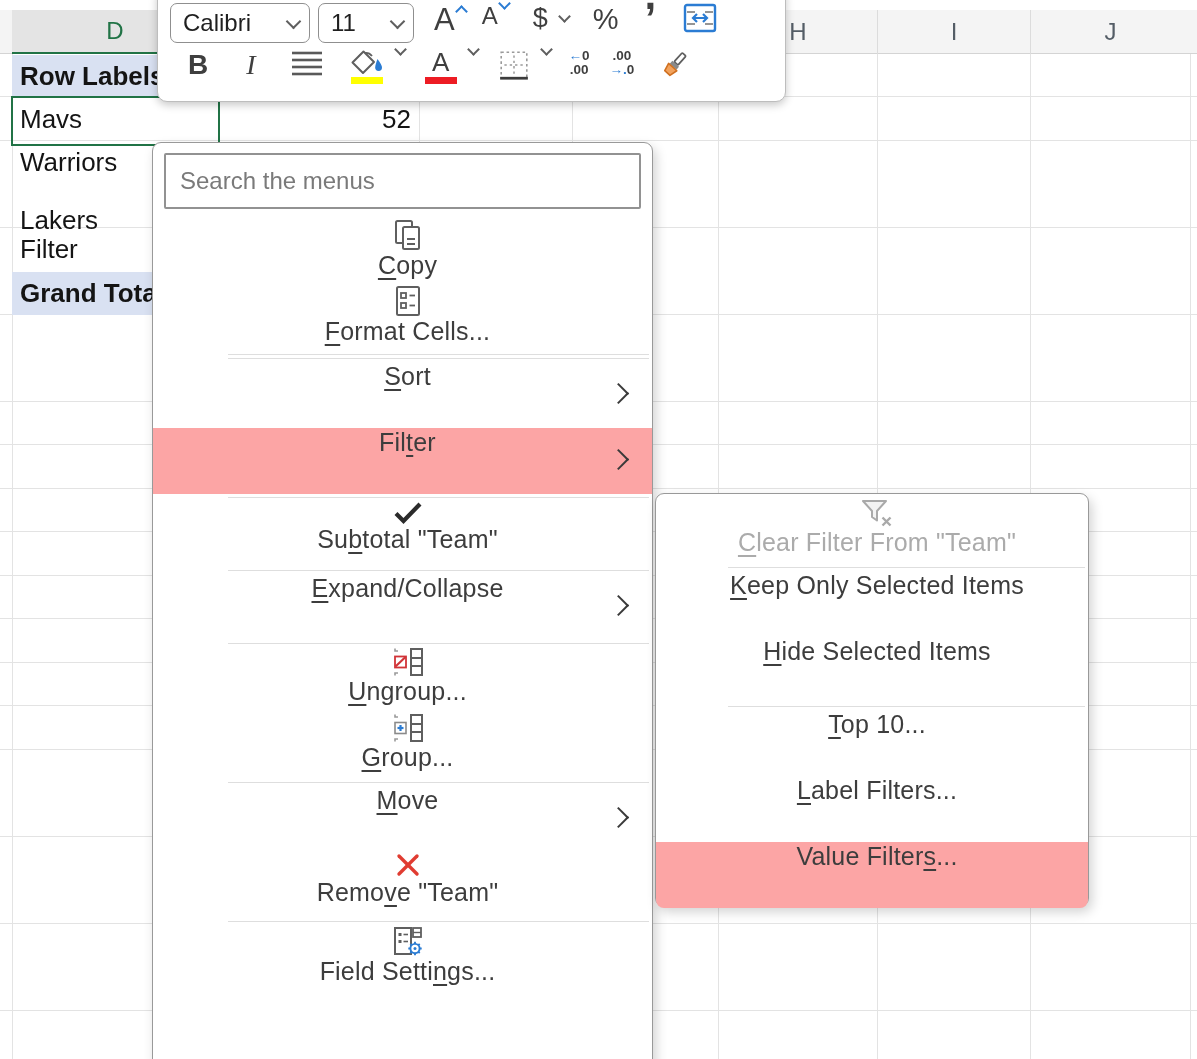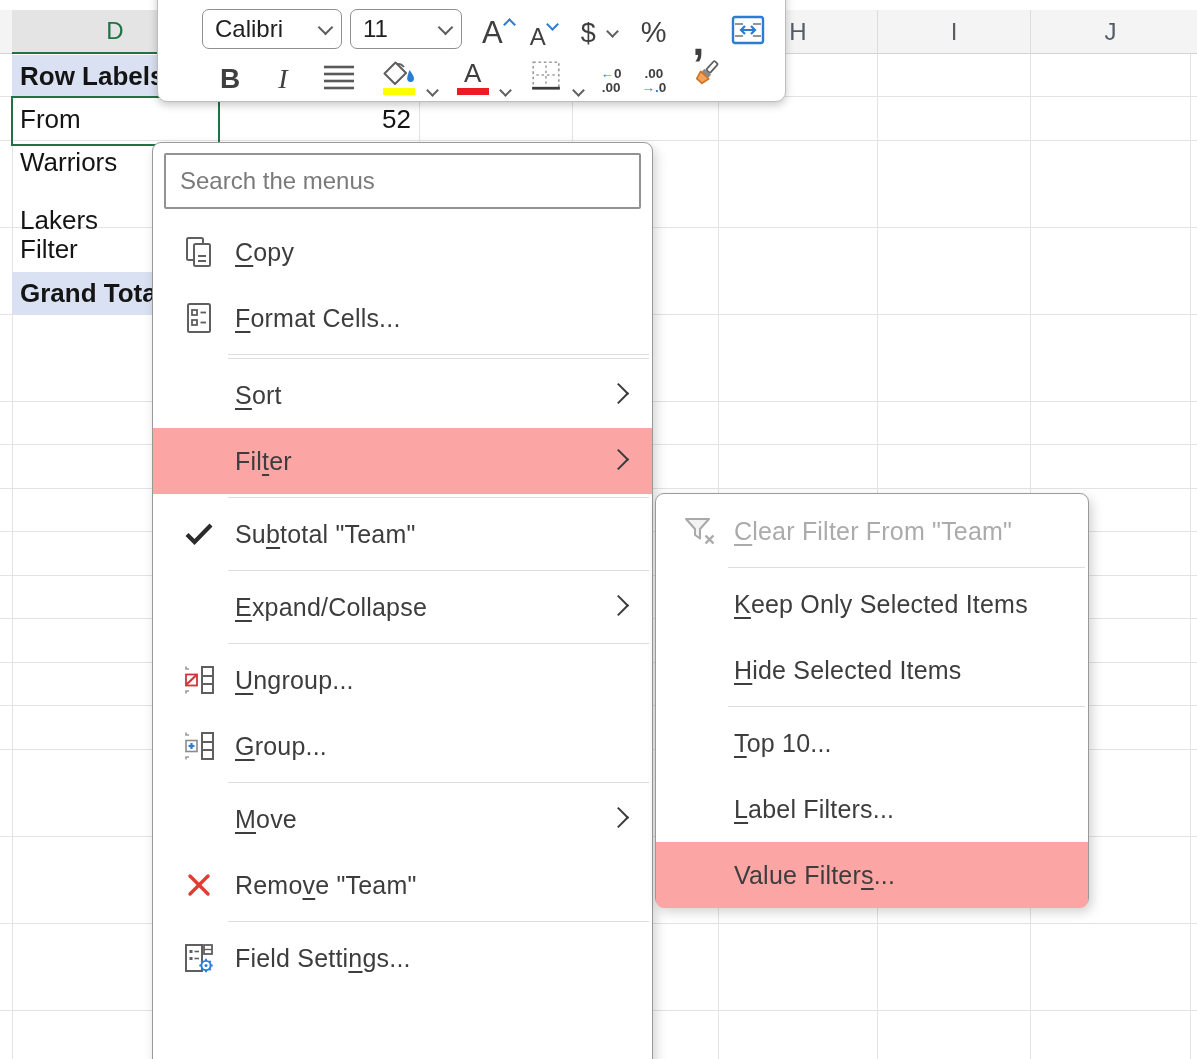--- a/index.html
+++ b/index.html
@@ -22,25 +22,25 @@
   .row-labels{left:12px;top:54.5px;width:407px;height:43px;background:#d9e1f2;font-weight:bold;padding-left:8px;}
   .grand-total{left:12px;top:271.5px;width:407px;height:43.5px;background:#d9e1f2;font-weight:bold;padding-left:8px;}
   .team-cell{left:12px;width:206px;height:43.5px;padding-left:8px;}
   .value-cell{left:218px;top:97.5px;width:197px;height:43.5px;justify-content:flex-end;padding-right:4px;padding-left:41px;}
   .selection{position:absolute;left:10.5px;top:96px;width:209px;height:50px;border:2.5px solid #217346;box-sizing:border-box;}
 
   
   .mini-toolbar{position:absolute;left:157px;top:-14px;width:629px;height:116px;background:#fff;
     border:1px solid #bdbdbd;border-radius:10px;box-shadow:0 3px 9px rgba(0,0,0,.22);
     box-sizing:border-box;padding:16px 10px 6px 12px;z-index:3;display:flex;flex-direction:column;}
-  .tb-row{display:flex;align-items:flex-end;flex:1;margin-left:32px;}
+  .tb-row{display:flex;align-items:flex-start;flex:1;}
   .combo{display:flex;align-items:center;justify-content:space-between;border:1.5px solid #8f8f8f;
     border-radius:7px;height:40px;padding:0 10px 0 12px;font-size:24px;color:#1f1f1f;box-sizing:border-box;background:#fff;}
   .font-combo{width:140px;margin-right:8px;}
-  .size-combo{width:112px;}
+  .size-combo{width:96px;}
   .chev{width:9px;height:9px;border-right:2px solid #5f5f5f;border-bottom:2px solid #5f5f5f;
     transform:rotate(45deg);margin-top:-4px;display:inline-block;}
   .chev.sm{width:7px;height:7px;}
   .chev.blue{border-color:#2b7cd3;}
   .chev.up{transform:rotate(-135deg);margin-top:4px;}
   .tbtn{display:flex;align-items:center;justify-content:center;position:relative;}
   .glyph-a{font-size:31px;color:#3f3f3f;line-height:1;}
   .glyph-a-sm{font-size:24px;color:#3f3f3f;line-height:1;}
   .caret-slot{display:inline-flex;margin-left:2px;margin-bottom:20px;}
   .glyph-cur{font-size:27px;color:#3f3f3f;}
@@ -56,21 +56,21 @@
 
   
   .menu{position:absolute;background:#fff;border:1px solid #999;border-radius:9px;
     box-shadow:3px 5px 12px rgba(0,0,0,.18);z-index:4;box-sizing:border-box;}
   .context-menu{left:152px;top:142px;width:501px;height:940px;padding-top:10px;}
   .filter-submenu{left:655px;top:493px;width:434px;height:414px;padding-top:4px;z-index:5;}
   .search-box{display:block;width:477px;margin:0 auto 10px auto;height:56px;border:2px solid #929292;
     border-radius:2px;font-size:24px;color:#3d3d3d;padding:0 14px;box-sizing:border-box;outline:none;
     font-family:inherit;background:#fff;}
   .search-box::placeholder{color:#7a7a7a;}
-  .menu-item{position:relative;height:66px;display:flex;align-items:center;padding-left:10px;}
+  .menu-item{position:relative;height:66px;display:flex;align-items:center;padding-left:10px;flex-direction:column;}
   .icon-slot{width:72px;min-width:72px;display:flex;align-items:center;justify-content:center;}
   .filter-submenu .icon-slot{width:68px;min-width:68px;}
   .mlabel{font-size:25px;color:#3d3d3d;letter-spacing:.2px;white-space:nowrap;}
   .menu-item.highlighted{background:#fca5a5;}
   .menu-item.round-bottom{border-radius:0 0 8px 8px;}
   .menu-item.disabled .mlabel{color:#ababab;}
   .menu-sep{height:1px;background:#dedede;margin:3px 3px 3px 75px;}
   .filter-submenu .menu-sep{margin-left:72px;}
   .chev-right{position:absolute;right:26px;top:50%;width:13px;height:13px;
     border-right:2.5px solid #3a3a3a;border-bottom:2.5px solid #3a3a3a;
@@ -94,21 +94,21 @@
         <div class="vline" style="left: 1030px;"></div>
         <div class="vline" style="left: 1190px;"></div>
       </div>
     <div class="col-band"></div>
     <div class="col-h col-d">D</div>
     <div class="col-h col-hh">H</div>
     <div class="col-h col-i">I</div>
     <div class="col-h col-j">J</div>
     <div class="cell row-labels">Row Labels</div>
     <div id="team-rows">
-        <div class="cell team-cell" style="top: 97.5px;">From</div>
+        <div class="cell team-cell" style="top: 97.5px;">Mavs</div>
         <div class="cell team-cell" style="top: 141px;">Warriors</div>
         <div class="cell team-cell" style="top: 199px;">Lakers</div>
         <div class="cell team-cell" style="top: 228px;">Filter</div>
       </div>
     <div class="cell value-cell">52</div>
     <div class="cell grand-total">Grand Total</div>
     <div class="selection"></div>
   </div>
 
   <div class="mini-toolbar">

